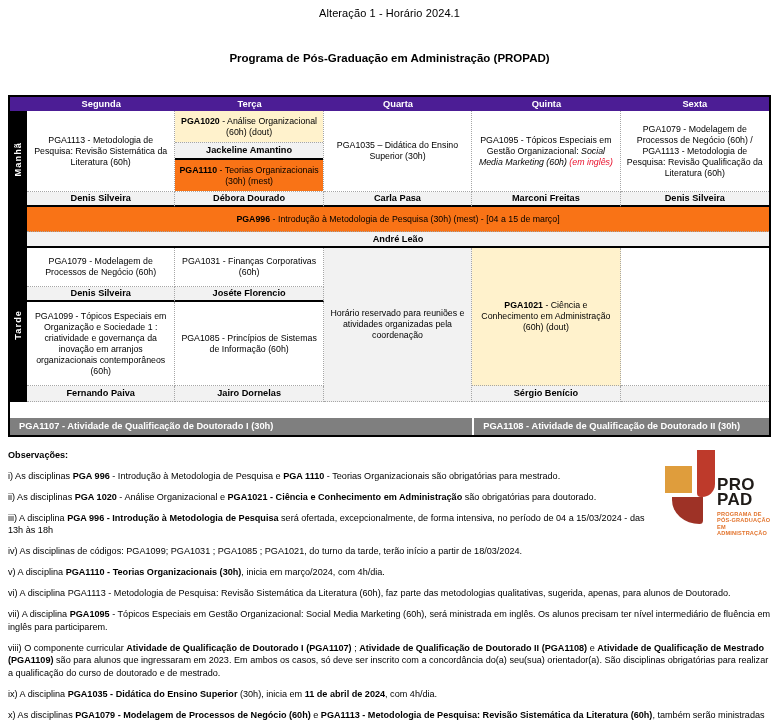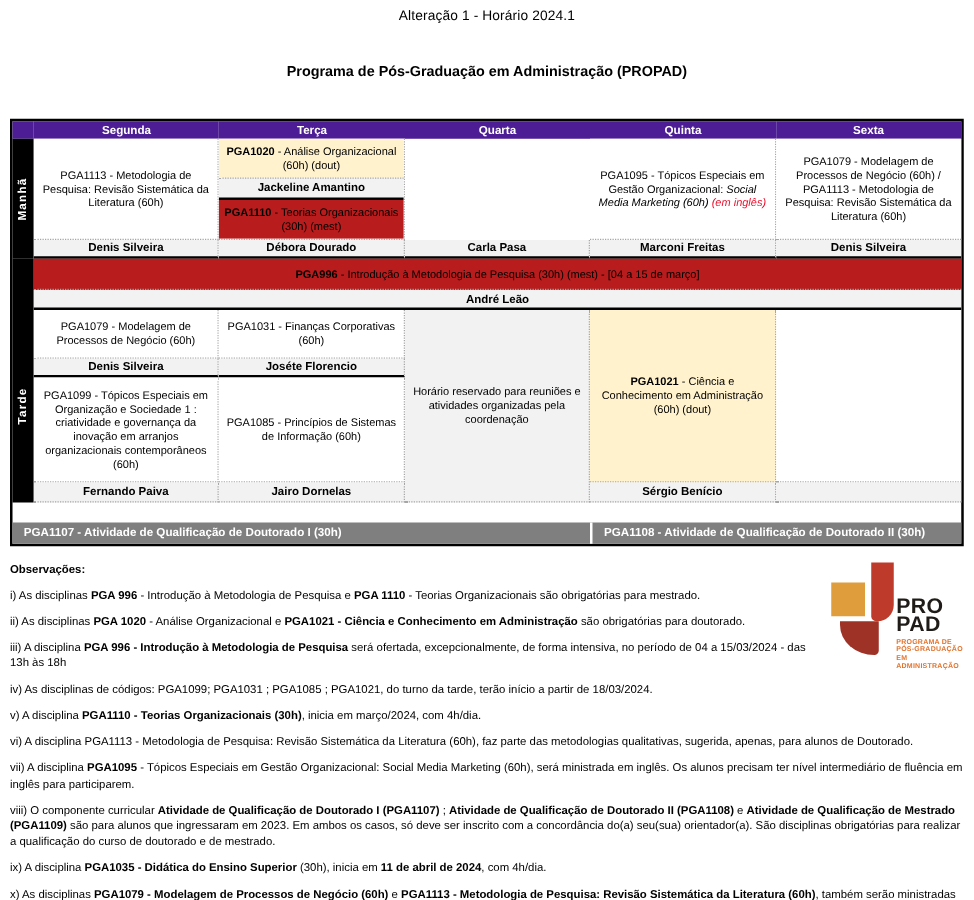--- a/index.html
+++ b/index.html
@@ -27,21 +27,21 @@
   .lastcol{border-right:none;}
   .hd{background:#4c1d95;color:#fff;font-weight:bold;font-size:9.3px;border-right:none;border-bottom:none;}
   .plabel{background:#000;border-right:none;border-bottom:none;}
   .vert{
     writing-mode:vertical-rl;transform:rotate(180deg);
     color:#fff;font-weight:bold;font-size:9.3px;letter-spacing:1px;
   }
   .inst{background:#f2f2f2;font-weight:bold;font-size:9.2px;}
   .bbk{border-bottom:2px solid #000;}
   .yellow{background:#FFF2CC;}
-  .salmon{background:#b91c1c;}
+  .salmon{background:#f97316;}
   .gray{background:#f2f2f2;}
   .stack{flex-direction:column;padding:0;align-items:stretch;}
   .sub{display:flex;align-items:center;justify-content:center;padding:1px 1px;}
   .sub-inst{
     height:13px;flex:0 0 13px;background:#f2f2f2;font-weight:bold;font-size:9.2px;
     border-top:1px dotted #a6a6a6;border-bottom:2px solid #000;
   }
   .sub-top{flex:1;}
   .sub-bottom{flex:1;}
   .dark{
@@ -92,25 +92,28 @@
       </div>
     <div class="c stack" style="grid-area:2/3/3/4">
       <div class="sub sub-top yellow">
           <span><span style="font-weight: bold;">PGA1020</span><span> - Análise Organizacional (60h) (dout)</span></span>
         </div>
       <div class="sub sub-inst">Jackeline Amantino</div>
       <div class="sub sub-bottom salmon">
           <span><span style="font-weight: bold;">PGA1110</span><span> - Teorias Organizacionais (30h) (mest)</span></span>
         </div>
     </div>
+    <div class="c" style="grid-area:2/4/3/5">
+        <span><span>PGA1035 – Didática do Ensino Superior (30h)</span></span>
+      </div>
     <div class="c" style="grid-area:2/5/3/6">
         <span><span>PGA1095 - Tópicos Especiais em Gestão Organizacional: </span><span style="font-style: italic;">Social Media Marketing</span><span style="font-style: italic;"> (60h) </span><span style="font-style: italic; color: rgb(232, 17, 45);">(em inglês)</span></span>
       </div>
     <div class="c lastcol" style="grid-area:2/6/3/7">
-        <span><span>PGA1079 - Modelagem de Processos de Negócio (60h) / PGA1113 - Metodologia de Pesquisa: Revisão Sistemática da Literatura (60h)</span></span>
+        <span><span>PGA1079 - Modelagem de Processos de Negócio (60h) / PGA1113 - Metodologia de Pesquisa: Revisão Qualificação da Literatura (60h)</span></span>
       </div>
 
     <div class="c inst bbk" style="grid-area:3/2/4/3">Denis Silveira</div>
     <div class="c inst bbk" style="grid-area:3/3/4/4">Débora Dourado</div>
     <div class="c inst bbk" style="grid-area:3/4/4/5">Carla Pasa</div>
     <div class="c inst bbk" style="grid-area:3/5/4/6">Marconi Freitas</div>
     <div class="c inst bbk lastcol" style="grid-area:3/6/4/7">Denis Silveira</div>
 
     <div class="c salmon lastcol" style="grid-area:4/2/5/7">
         <span><span style="font-weight: bold;">PGA996</span><span> - Introdução à Metodologia de Pesquisa (30h) (mest) - [04 a 15 de março]</span></span>

